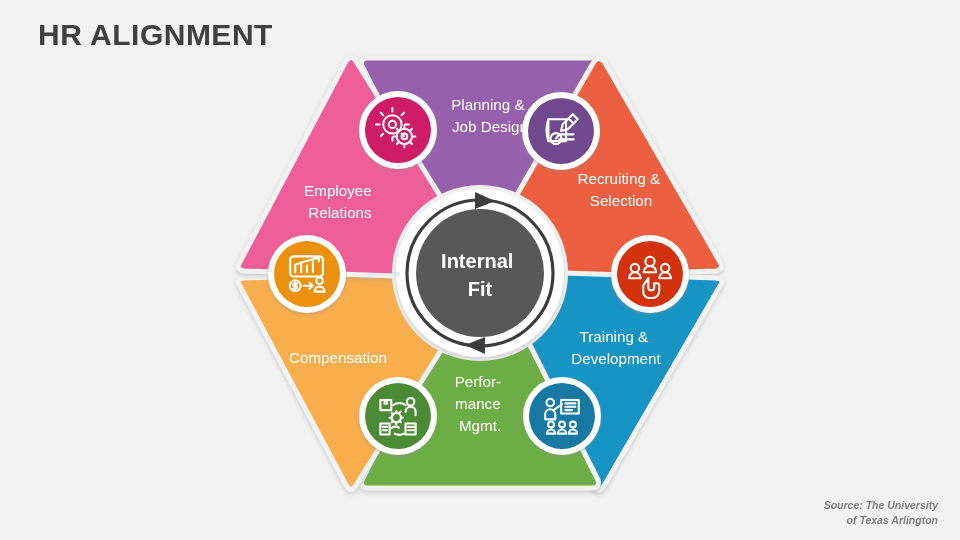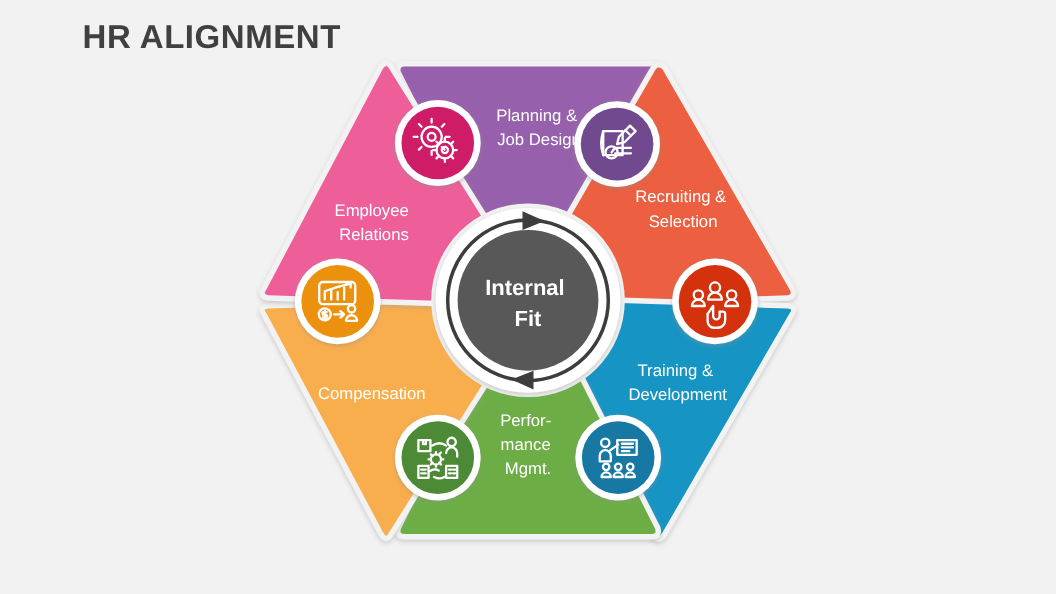--- a/index.html
+++ b/index.html
@@ -22,21 +22,20 @@
   }
   #page-title {
     position: absolute;
     left: 38px;
     top: 18px;
     font-size: 30px;
     font-weight: bold;
     letter-spacing: 0.5px;
     color: #404040;
     white-space: nowrap;
-    margin-left: 37px;
   }
   #source-note {
     position: absolute;
     right: 22px;
     bottom: 12px;
     text-align: right;
     font-size: 10.5px;
     font-style: italic;
     font-weight: bold;
     line-height: 1.45;
@@ -252,14 +251,18 @@
           <path d="M -28 20 v 16 M -24 23 h -6 a 3 3 0 0 0 0 6 h 4 a 3 3 0 0 1 0 6 h -6"></path>
           <path d="M -8 28 h 18 M 6 21 l 8 7 l -8 7"></path>
           <circle cx="30" cy="16" r="8"></circle>
           <path d="M 18 42 a 12 12 0 0 1 24 0 z"></path>
         </g>
       </g>
 
     </svg>
   </div>
 
+  <div id="source-note">
+    <span>Source: The University</span>
+    <span>of Texas Arlington</span>
+  </div>
 
 </div>
 
 </body></html>

